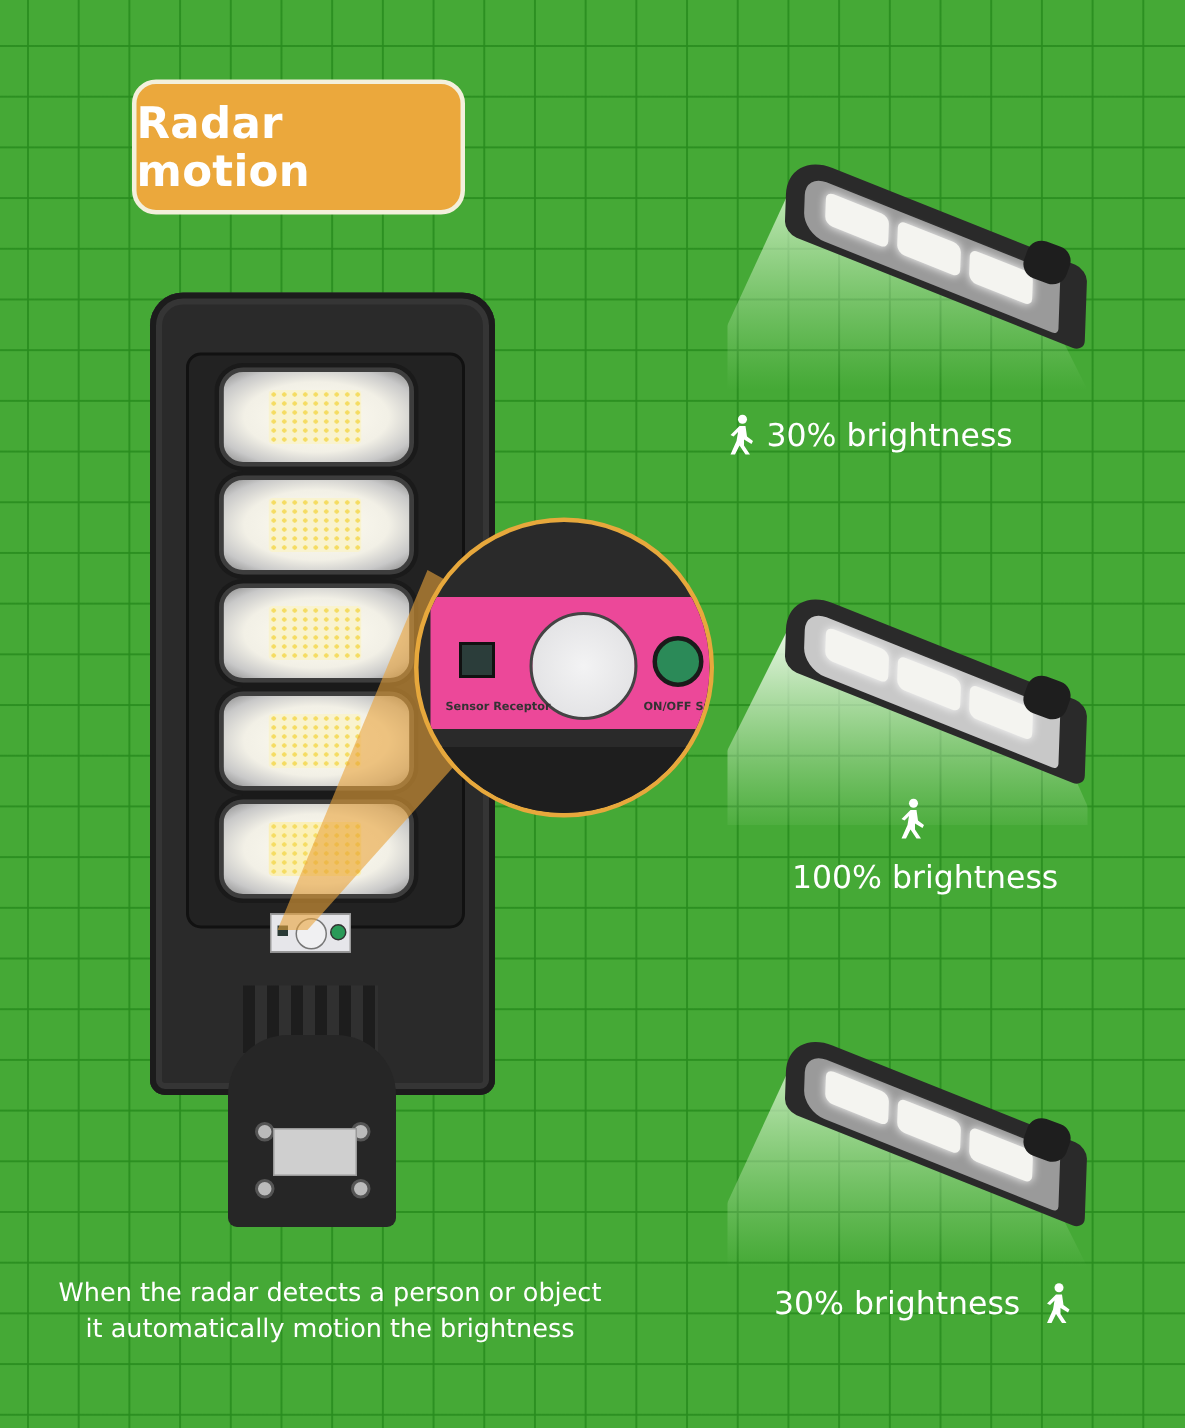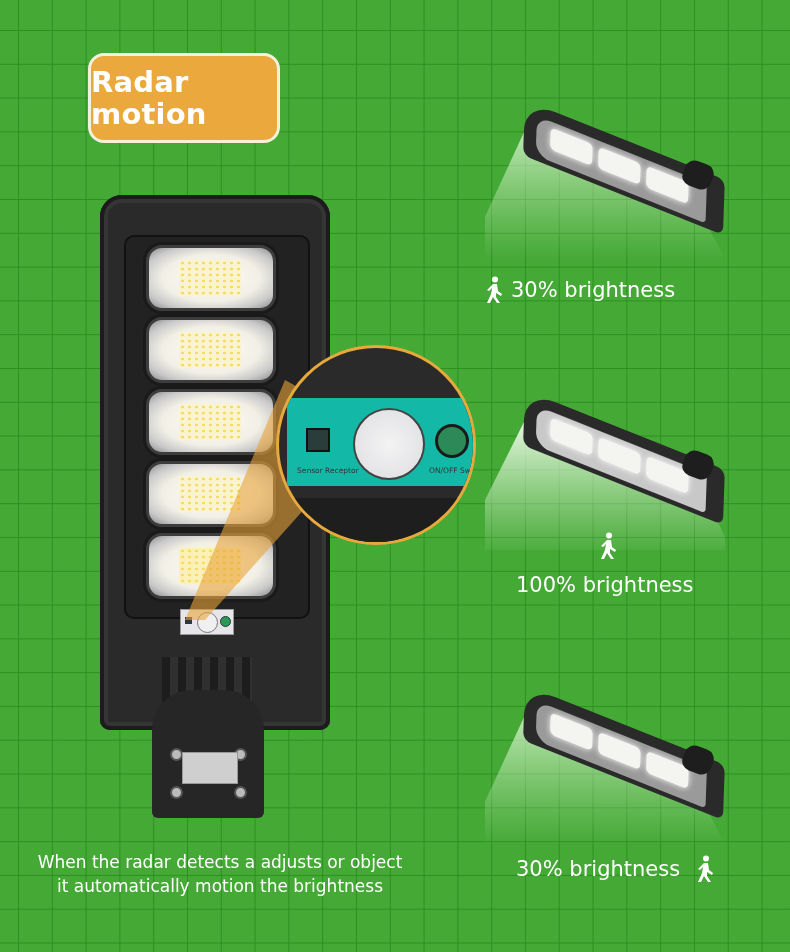--- a/index.html
+++ b/index.html
@@ -4,21 +4,21 @@
 <style>
   html,body{margin:0;padding:0;}
   body{width:790px;height:952px;overflow:hidden;font-family:"DejaVu Sans","Liberation Sans",sans-serif;}
   .canvas{position:relative;width:790px;height:952px;background-color:#45a936;
     background-image:
       linear-gradient(to right, rgba(40,140,30,0.85) 1px, transparent 1px),
       linear-gradient(to bottom, rgba(40,140,30,0.85) 1px, transparent 1px);
     background-size:33.8px 33.8px;
     background-position:18px 30px;
     overflow:hidden;}
-  .badge{position:absolute;left:88px;top:53px;width:192px;height:90px;background:#eba83c;border:3px solid #f3f0dc;border-radius:16px;box-sizing:border-box;
+  .badge{position:absolute;left:88px;top:53px;width:222px;height:90px;background:#eba83c;border:3px solid #f3f0dc;border-radius:16px;box-sizing:border-box;
     display:flex;flex-direction:column;align-items:center;justify-content:center;color:#fff;font-weight:bold;font-size:29px;line-height:32px;letter-spacing:0.2px;}
   
   .lamp{position:absolute;left:100px;top:195px;width:230px;height:535px;}
   .lamp-body{position:absolute;left:0;top:0;width:230px;height:535px;background:#2a2a2a;border-radius:22px 22px 10px 10px;box-shadow:inset 0 0 0 4px #1c1c1c,inset 0 0 0 8px #353535;}
   .lamp-inner{position:absolute;left:24px;top:40px;width:182px;height:380px;background:#222;border:2px solid #111;border-radius:10px;}
   .led{position:absolute;left:20px;width:124px;height:60px;border-radius:16px;
     background:radial-gradient(ellipse at center,#fffdf2 0%,#f2f0e6 55%,#c8c8c8 80%,#8a8a8a 100%);
     border:3px solid #3d3d3d;box-shadow:0 0 0 3px #1a1a1a;}
   .led .chips{position:absolute;left:30px;top:12px;width:62px;height:36px;background-color:#f9f3cf;
     background-image:radial-gradient(circle,#f5dc62 1.3px,transparent 1.6px);background-size:7px 6px;border-radius:3px;}
@@ -28,21 +28,21 @@
   .mini-panel .sw{position:absolute;left:39px;top:6px;width:9px;height:9px;border-radius:50%;background:#2a9a58;border:1px solid #333;}
   .fins{position:absolute;left:62px;top:462px;width:90px;height:45px;
     background:repeating-linear-gradient(to right,#1d1d1d 0,#1d1d1d 8px,#303030 8px,#303030 16px);}
   .mount{position:absolute;left:152px;top:690px;width:112px;height:128px;background:#262626;border-radius:40px 40px 6px 6px;}
   .label-plate{position:absolute;left:30px;top:62px;width:54px;height:30px;background:#cfcfcf;border:1px solid #999;}
   .bolt{position:absolute;width:9px;height:9px;border-radius:50%;background:#bbb;border:2px solid #555;}
   
   .cone{position:absolute;left:175px;top:370px;width:300px;height:260px;}
   
   .callout{position:absolute;left:276px;top:345px;width:200px;height:200px;border-radius:50%;background:#2a2a2a;border:3px solid #e7a83c;box-sizing:border-box;overflow:hidden;}
-  .callout .panel{position:absolute;left:8px;top:50px;width:186px;height:88px;background:#14b8a6;}
+  .callout .panel{position:absolute;left:8px;top:50px;width:186px;height:88px;background:#ec4899;font-weight:bold;}
   .callout .rx{position:absolute;left:19px;top:30px;width:24px;height:24px;background:#2b3d3a;border:2px solid #111;box-sizing:border-box;}
   .callout .pir{position:absolute;left:66px;top:10px;width:72px;height:72px;border-radius:50%;background:radial-gradient(circle,#f3f3f4 0%,#e2e2e4 80%,#c9c9cb 100%);border:2px solid #444;box-sizing:border-box;}
   .callout .sw{position:absolute;left:148px;top:26px;width:34px;height:34px;border-radius:50%;background:#2b8a58;border:3px solid #1a1a1a;box-sizing:border-box;}
   .callout .t1{position:absolute;left:10px;top:68px;font-size:7.5px;color:#333;white-space:nowrap;}
   .callout .t2{position:absolute;left:142px;top:68px;font-size:7.5px;color:#333;white-space:nowrap;}
   .callout .base{position:absolute;left:0;top:150px;width:200px;height:50px;background:#1e1e1e;}
   
   .mini-lamp{position:absolute;width:230px;height:150px;}
   .mini-lamp .beam{position:absolute;left:-20px;top:40px;width:240px;height:140px;}
   .mini-lamp .shell{position:absolute;left:20px;top:20px;width:200px;height:56px;background:#2a2a2a;border-radius:30px 8px 8px 8px;transform:skewY(20deg) rotate(2deg);transform-origin:left top;}
@@ -154,21 +154,21 @@
         <div class="pad" style="left:110px"></div>
       </div>
     <div class="clamp"></div>
   </div>
   <div class="status" style="left:597px;top:532px">
     <svg class="walker" viewBox="0 0 20 28">
         <circle cx="12" cy="3.5" r="3" fill="#fff"></circle>
         <path d="M10 8 L14 8 L15 15 L19 18 L18 20 L13 17 L13 21 L17 27 L14 27 L10 21 L7 27 L4 27 L8 18 L9 12 L6 15 L4 14 Z" fill="#fff"></path>
       </svg>
   </div>
-  <div class="status" style="left:516px;top:573px">
+  <div class="status" style="left:528px;top:573px">
     <span>100% brightness</span>
   </div>
 
   <div class="mini-lamp" style="left:505px;top:665px">
     <svg class="beam" viewBox="0 0 240 140">
         <defs>
           <linearGradient id="b3" x1="0" y1="0" x2="0" y2="1">
             <stop offset="0" stop-color="#dff7d6" stop-opacity="0.8"></stop>
             <stop offset="1" stop-color="#bdeaae" stop-opacity="0"></stop>
           </linearGradient>
@@ -185,16 +185,16 @@
   </div>
   <div class="status" style="left:516px;top:855px">
     <span>30% brightness</span>
     <svg class="walker" style="margin-left:14px" viewBox="0 0 20 28">
         <circle cx="12" cy="3.5" r="3" fill="#fff"></circle>
         <path d="M10 8 L14 8 L15 15 L19 18 L18 20 L13 17 L13 21 L17 27 L14 27 L10 21 L7 27 L4 27 L8 18 L9 12 L6 15 L4 14 Z" fill="#fff"></path>
       </svg>
   </div>
 
   <div class="caption">
-    <div>When the radar detects a adjusts or object</div>
+    <div>When the radar detects a person or object</div>
     <div>it automatically motion the brightness</div>
   </div>
 </div>
 
 </body></html>

